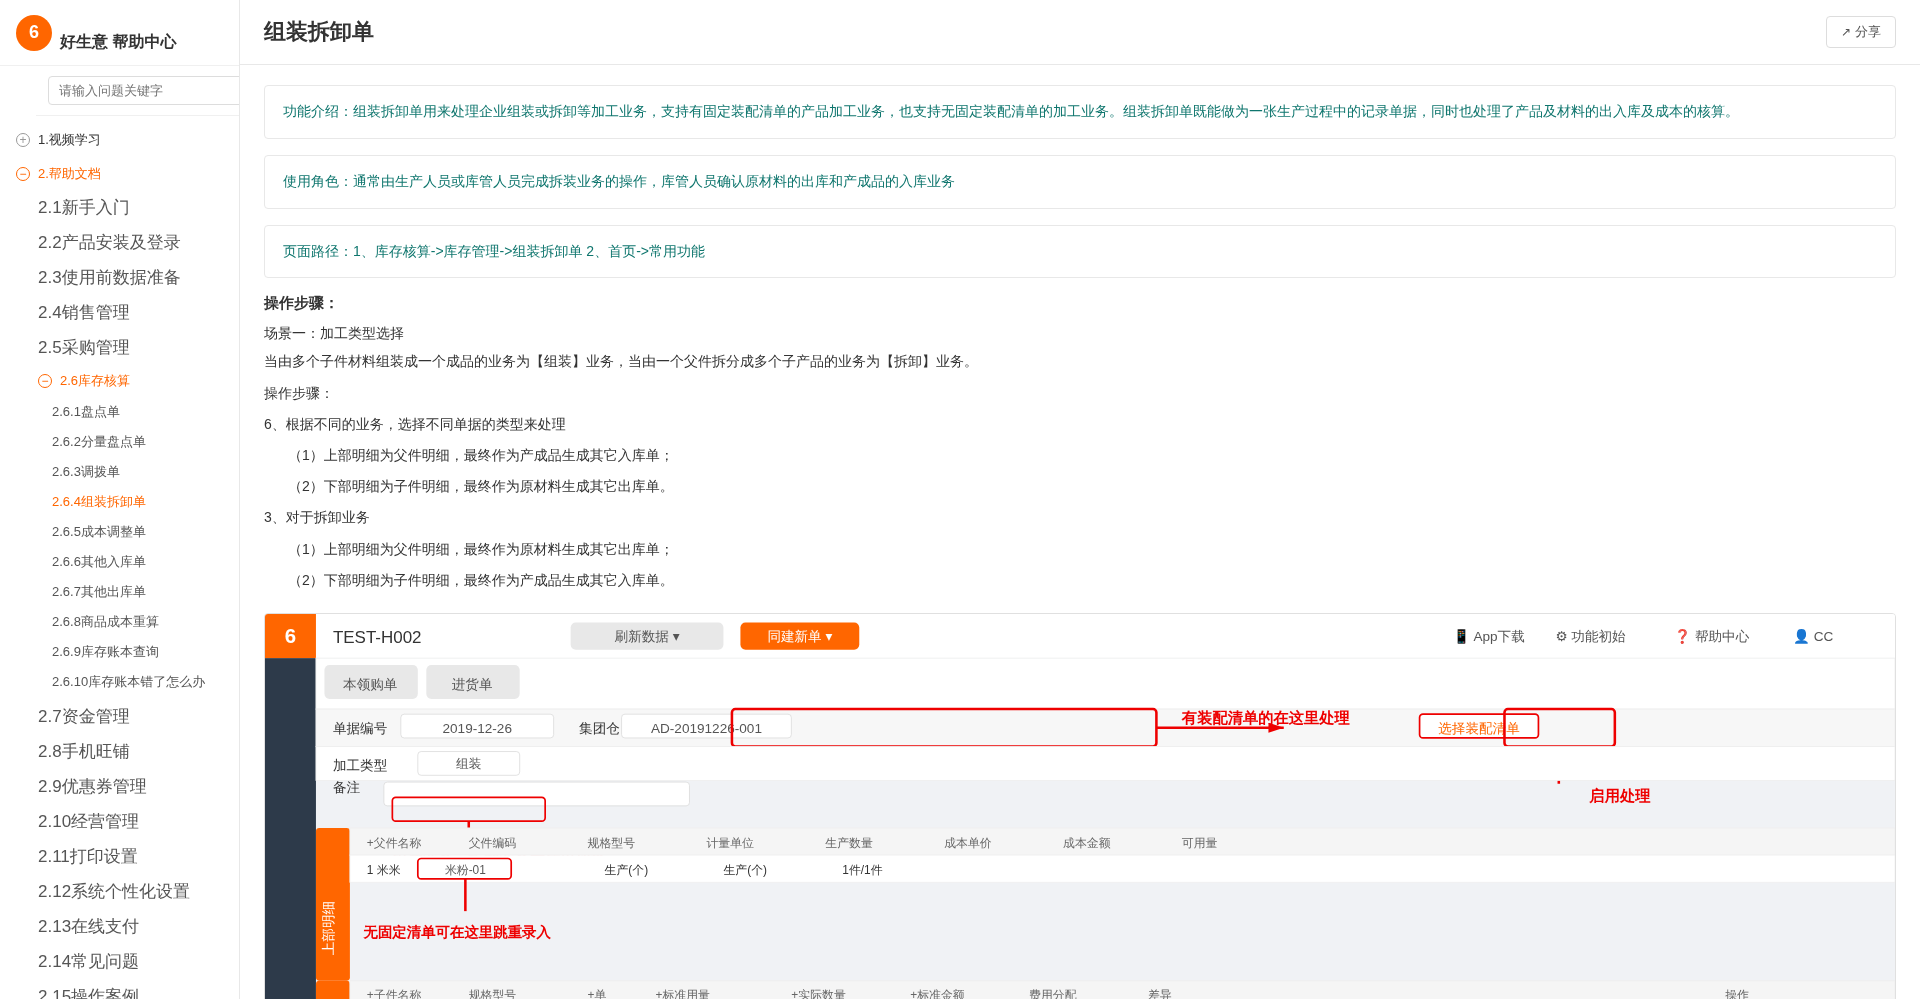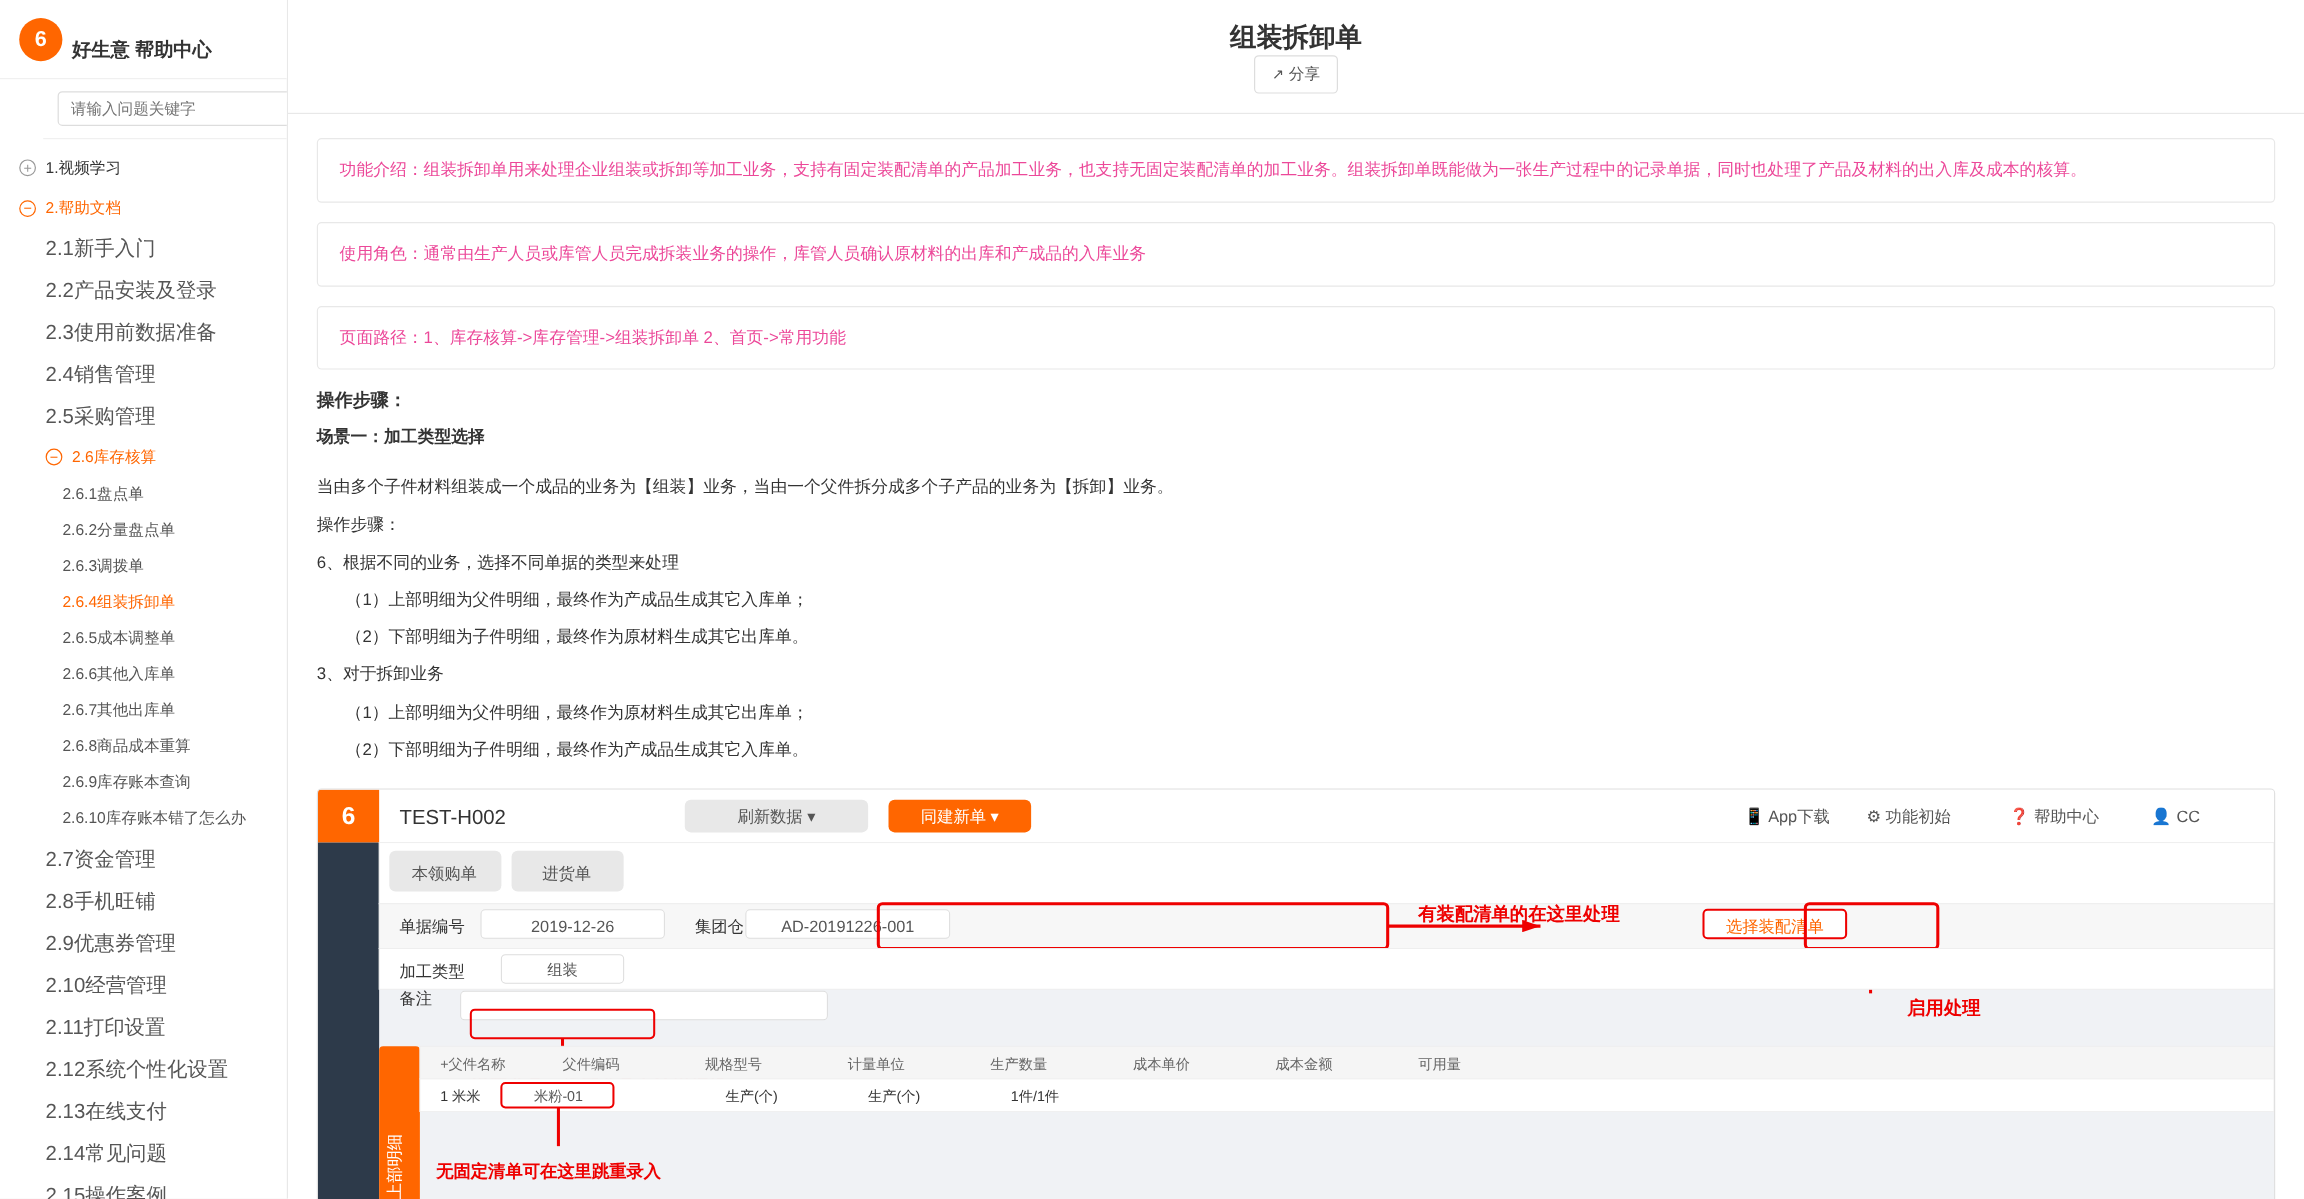--- a/index.html
+++ b/index.html
@@ -151,21 +151,20 @@
       background: #f5f5f5;
     }
 
     .main-header {
       background: #fff;
       padding: 16px 24px;
       display: flex;
       align-items: center;
       justify-content: space-between;
       border-bottom: 1px solid #e8e8e8;
-      flex-direction: column;
     }
 
     .page-title {
       font-size: 22px;
       font-weight: bold;
       color: #333;
     }
 
     .share-btn {
       display: flex;
@@ -189,35 +188,35 @@
     }
 
     .info-block {
       border: 1px solid #e8e8e8;
       border-radius: 4px;
       padding: 14px 18px;
       margin-bottom: 16px;
       background: #fff;
       font-size: 14px;
       line-height: 1.7;
-      color: #ec4899;
+      color: #0f766e;
     }
 
     .section-heading {
       font-size: 15px;
       font-weight: bold;
       color: #333;
       margin: 16px 0 10px 0;
     }
 
     .sub-section-heading {
       font-size: 14px;
-      font-weight: bold;
-      color: #333;
-      margin: 12px 0 20px 0;
+      font-weight: normal;
+      color: #333;
+      margin: 12px 0 6px 0;
     }
 
     .step-text {
       font-size: 14px;
       line-height: 1.8;
       color: #333;
       margin-bottom: 6px;
     }
 
     .indent-1 { margin-left: 24px; }

